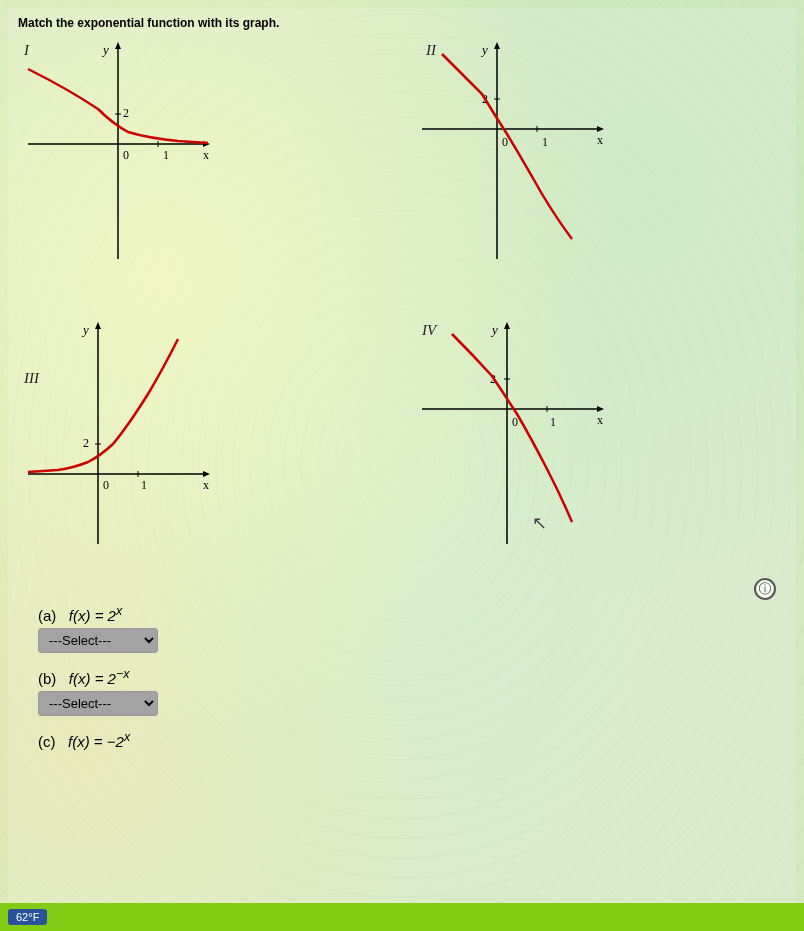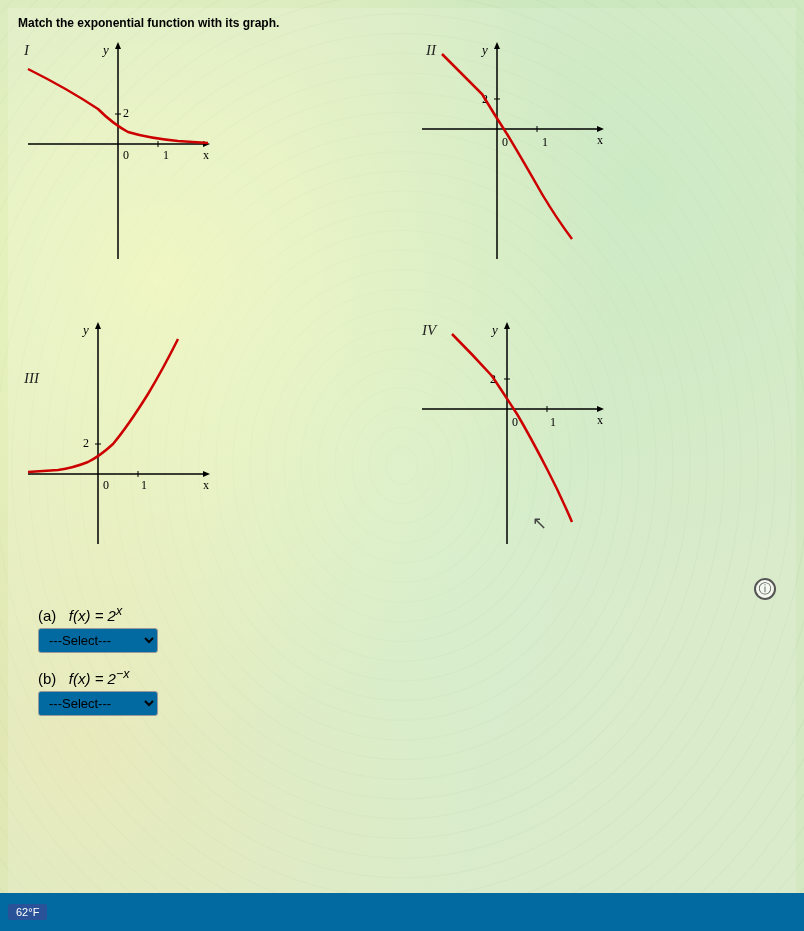--- a/index.html
+++ b/index.html
@@ -92,21 +92,21 @@
       font-family: Liberation Sans, sans-serif;
     }
 
     select.answer-select {
       display: block;
       margin-top: 3px;
       padding: 3px 6px;
       font-size: 13px;
       border: 1px solid #999;
       border-radius: 3px;
-      background: #0369a1;
+      background: #a3a3a3;
       cursor: pointer;
       min-width: 120px;
     }
 
     .info-icon {
       position: absolute;
       right: 20px;
       bottom: 260px;
       width: 22px;
       height: 22px;
@@ -120,22 +120,22 @@
       cursor: pointer;
       background: rgba(255,255,255,0.7);
       z-index: 10;
     }
 
     .taskbar {
       position: absolute;
       bottom: 0;
       left: 0;
       right: 0;
-      height: 38px;
-      background: #0369a1;
+      height: 28px;
+      background: #84cc16;
       display: flex;
       align-items: center;
       padding: 0 8px;
       z-index: 100;
     }
 
     .taskbar-item {
       background: #2a5298;
       color: white;
       font-size: 11px;
@@ -278,20 +278,29 @@
       </div>
       <select class="answer-select">
         <option>---Select---</option>
         <option>I</option>
         <option>II</option>
         <option>III</option>
         <option>IV</option>
       </select>
     </div>
 
+    <div class="question-row">
+      <div class="question-label">
+        <span>(c)</span>
+        &nbsp;
+        <span class="math-expr">
+          <em>f</em>(<em>x</em>) = −2<sup><em>x</em></sup>
+        </span>
+      </div>
+    </div>
 
   </div>
 
 </div>
 
 <div class="taskbar">
   <span class="taskbar-item">62°F</span>
 </div>
 
 </body></html>

